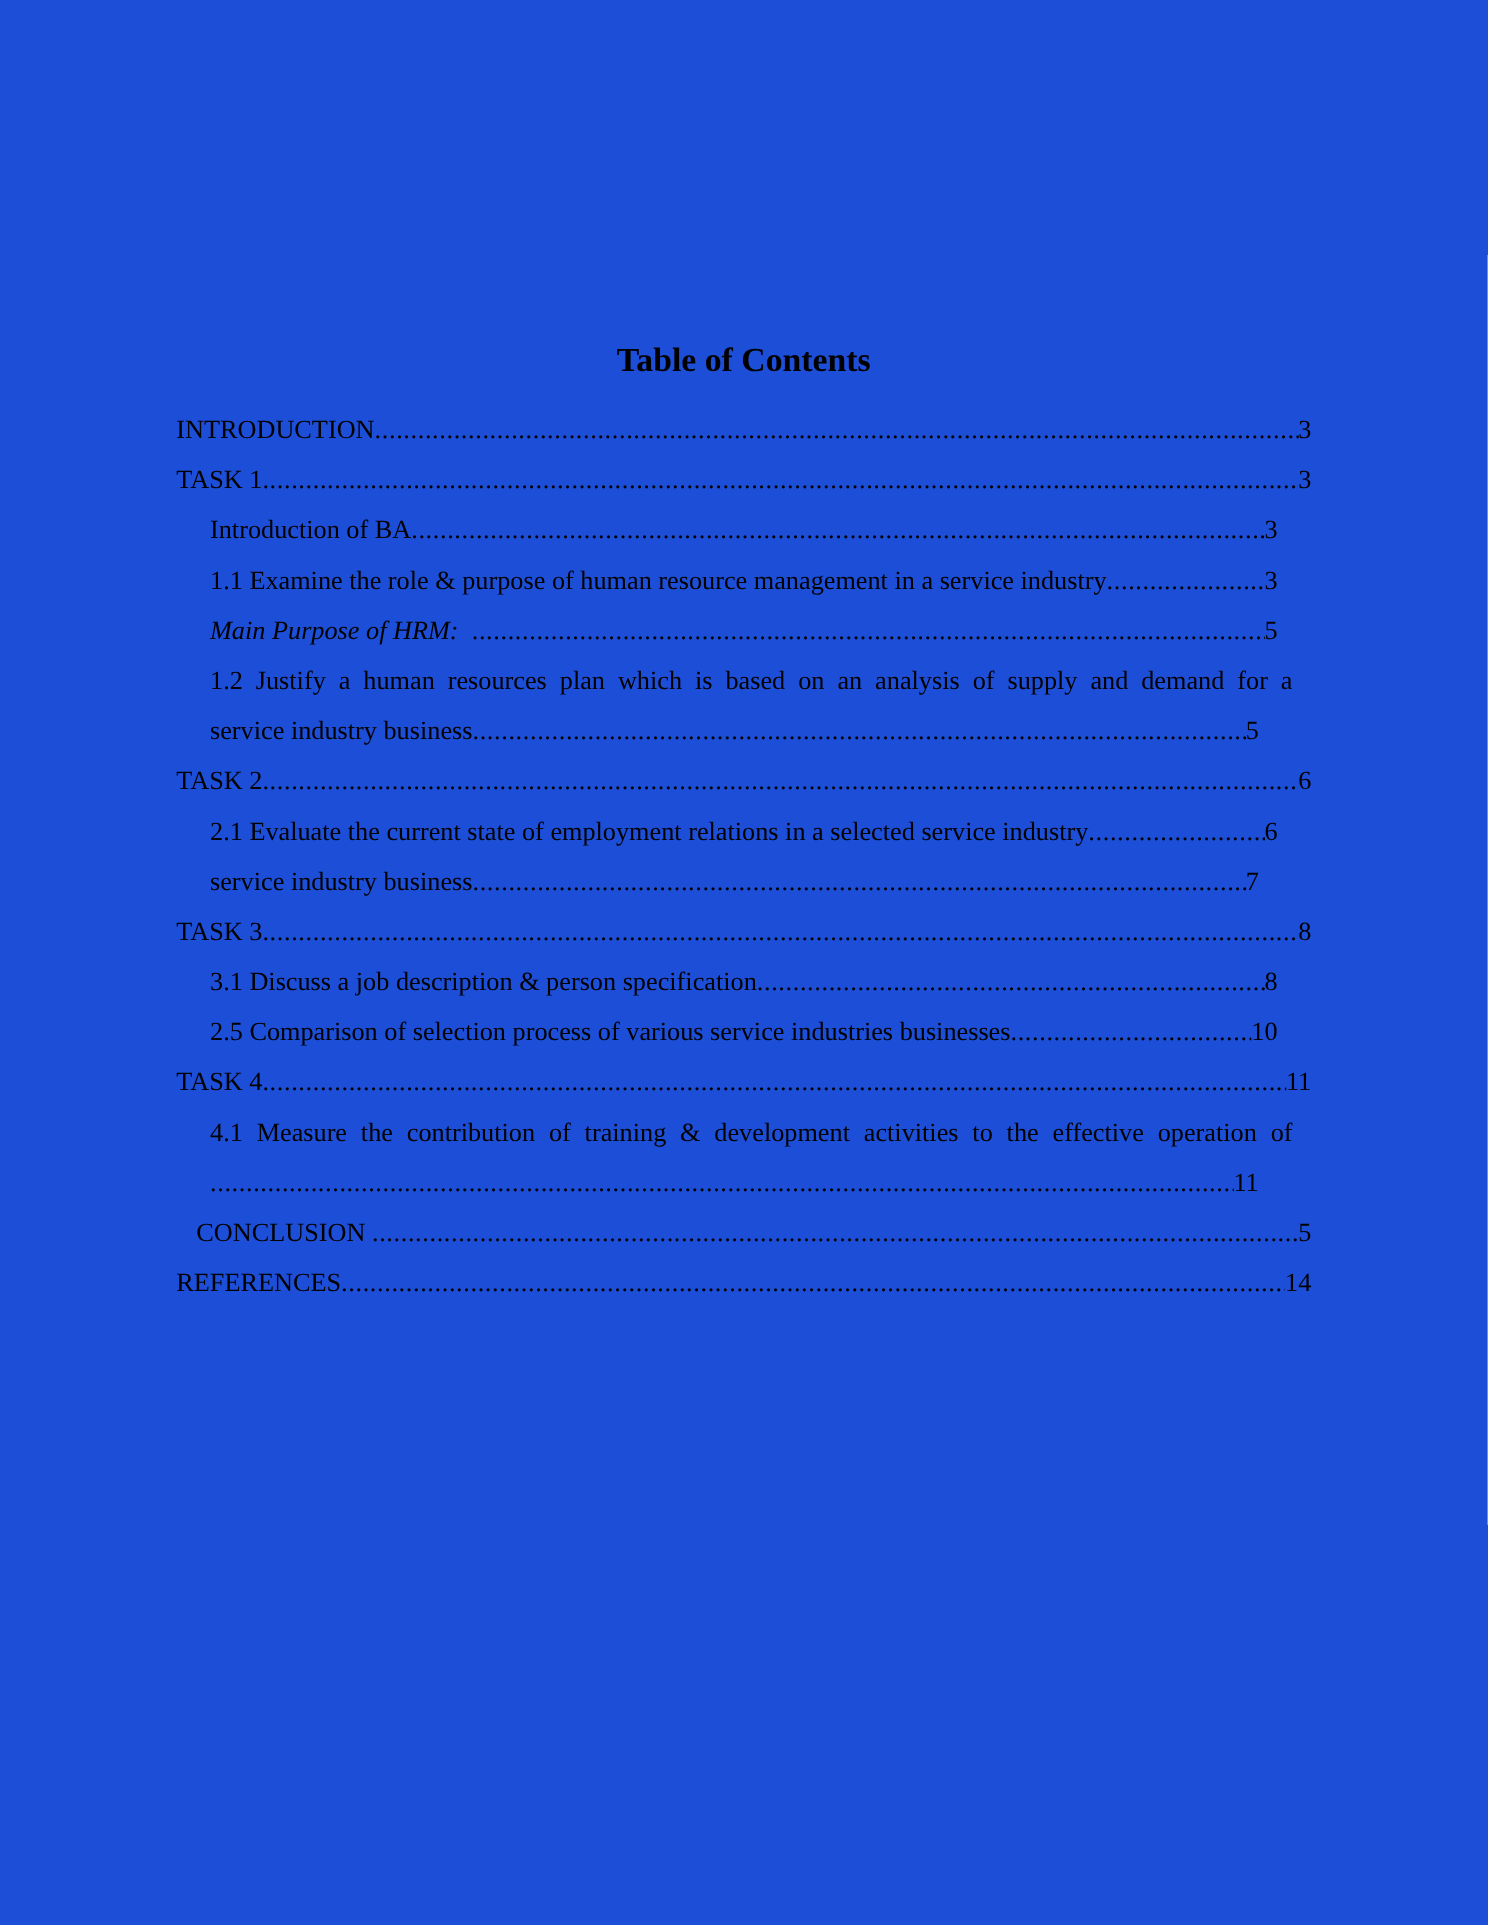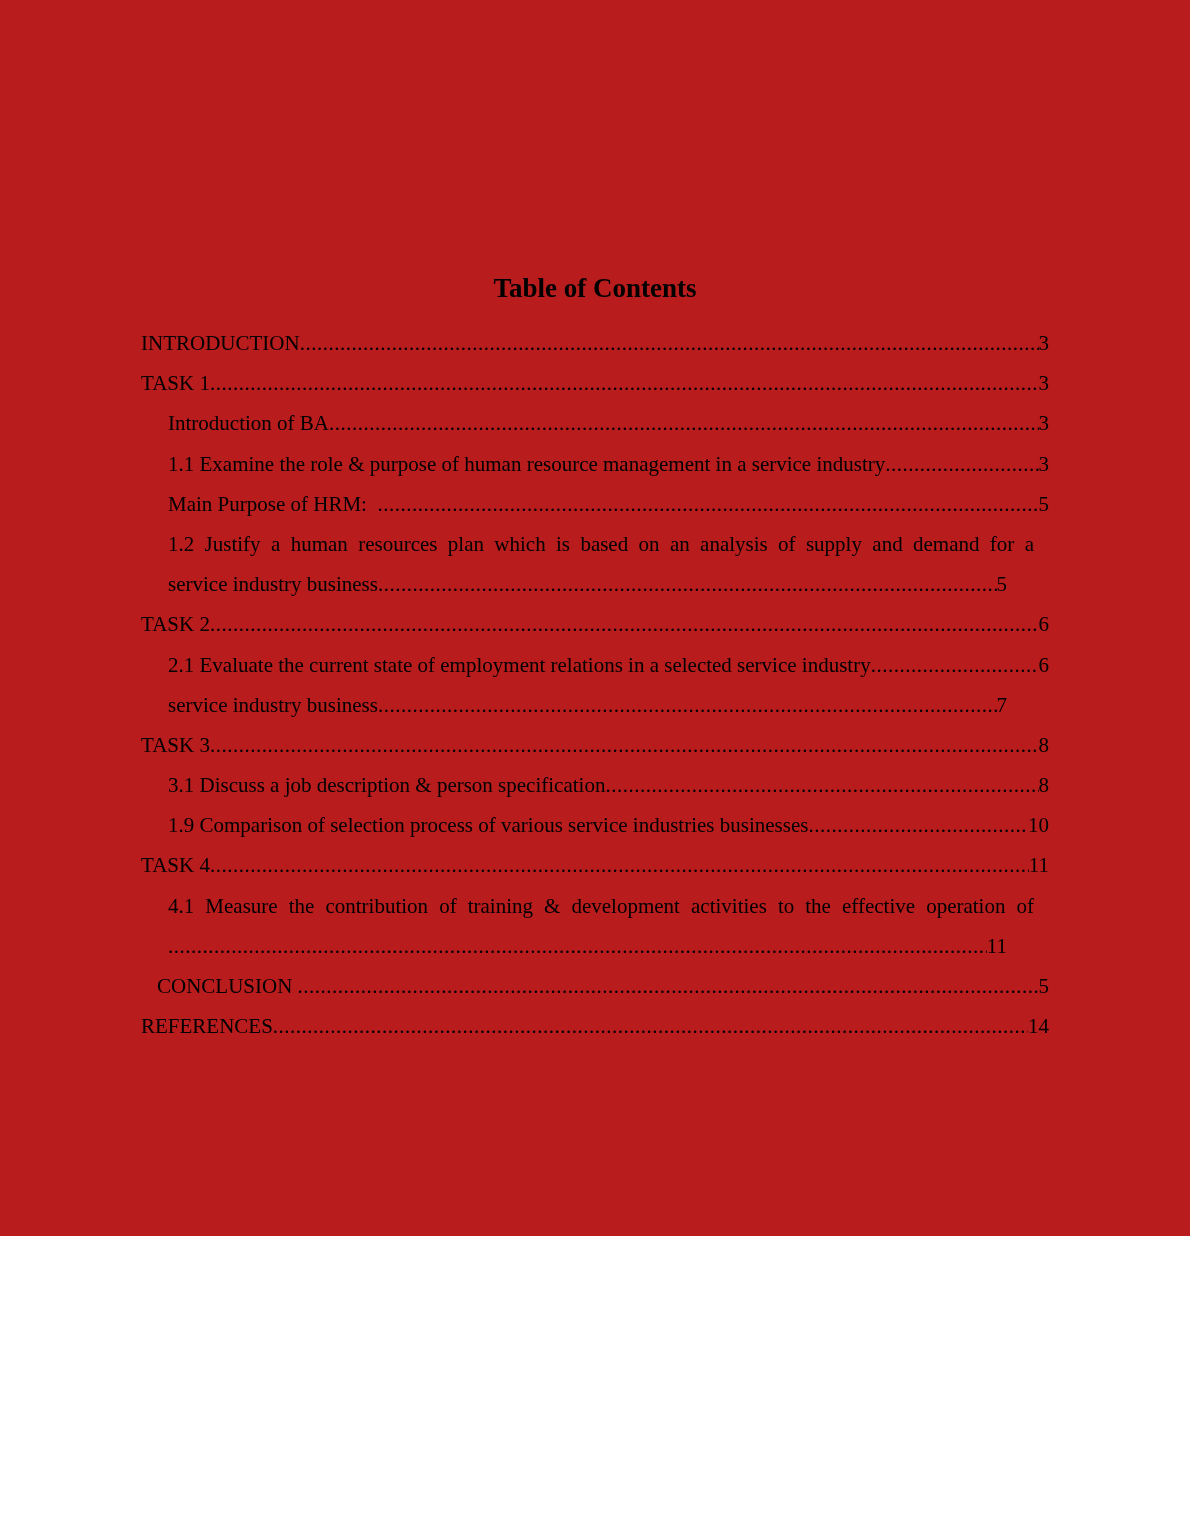--- a/index.html
+++ b/index.html
@@ -11,22 +11,22 @@
       width: 1190px;
       height: 1540px;
       position: relative;
       font-family: "Liberation Serif", serif;
       color: #000000;
       overflow: hidden;
     }
     .page {
       position: absolute;
       left: 0; top: 0;
-      width: 1190px; height: 1236px;
-      background: #b91c1c;
+      width: 1190px; height: 1540px;
+      background: #1d4ed8;
     }
     .toc-title {
       position: absolute;
       top: 268px;
       left: 0;
       width: 1190px;
       text-align: center;
       font-weight: bold;
       font-size: 27px;
       line-height: 40px;
@@ -39,20 +39,21 @@
       font-size: 21px;
     }
     .toc-entry {
       position: relative;
       display: block;
       line-height: 40.2px;
       cursor: pointer;
     }
     .toc-entry.level-2 {
       margin-left: 27px;
+      margin-right: 27px;
     }
     .toc-entry.level-2.wrap-full {
       margin-right: 15px;
     }
     .line {
       display: flex;
       align-items: flex-start;
       white-space: nowrap;
       height: 40.2px;
     }
@@ -115,21 +116,21 @@
     <div class="toc-entry level-2">
       <div class="line">
         <span class="txt">1.1 Examine the role &amp; purpose of human resource management in a service industry</span>
         <span class="leader"></span>
         <span class="pg">3</span>
       </div>
     </div>
 
     <div class="toc-entry level-2">
       <div class="line">
-        <span class="txt" style="white-space:pre;">Main Purpose of HRM:  </span>
+        <span class="txt" style="white-space:pre;font-style:italic;">Main Purpose of HRM:  </span>
         <span class="leader"></span>
         <span class="pg">5</span>
       </div>
     </div>
 
     <div class="toc-entry level-2 wrap-full wrap-block">
       <div class="justified">1.2 Justify a human resources plan which is based on an analysis of supply and demand for a</div>
       <div class="line">
         <span class="txt">service industry business</span>
         <span class="leader"></span>
@@ -172,21 +173,21 @@
     <div class="toc-entry level-2">
       <div class="line">
         <span class="txt">3.1 Discuss a job description &amp; person specification</span>
         <span class="leader"></span>
         <span class="pg">8</span>
       </div>
     </div>
 
     <div class="toc-entry level-2">
       <div class="line">
-        <span class="txt">1.9 Comparison of selection process of various service industries businesses</span>
+        <span class="txt">2.5 Comparison of selection process of various service industries businesses</span>
         <span class="leader"></span>
         <span class="pg">10</span>
       </div>
     </div>
 
     <div class="toc-entry level-1">
       <div class="line">
         <span class="txt">TASK 4</span>
         <span class="leader"></span>
         <span class="pg">11</span>

